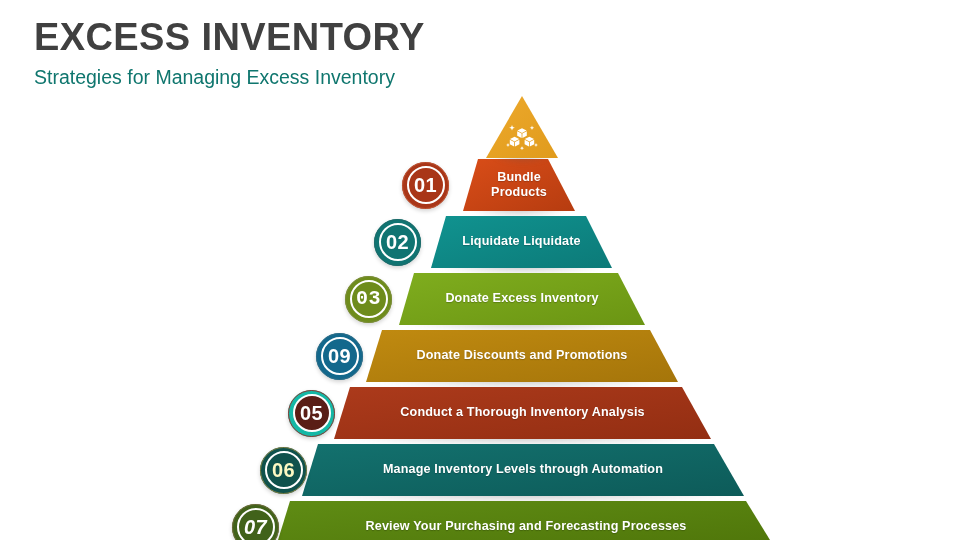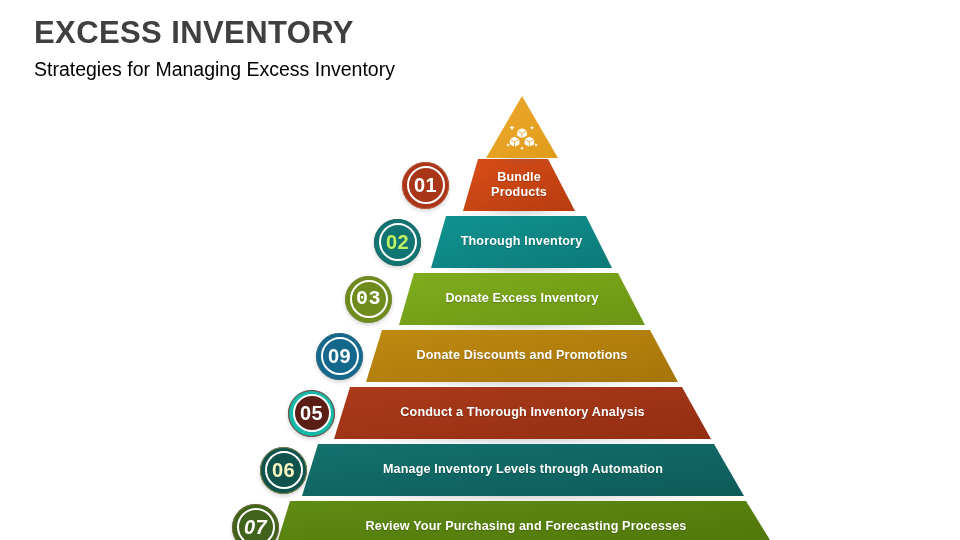--- a/index.html
+++ b/index.html
@@ -25,21 +25,21 @@
   }
 
   
   #header {
     position: absolute;
     left: 34px;
     top: 16px;
     width: 620px;
   }
   #page-title {
-    font-size: 31px;
+    font-size: 38px;
     font-weight: bold;
     color: #404040;
     letter-spacing: 0.4px;
     line-height: 1.12;
     margin: 0;
     white-space: nowrap;
   }
   #page-subtitle {
     font-size: 19.5px;
     font-weight: normal;
@@ -173,21 +173,21 @@
     line-height: 1;
   }
 </style>
 </head>
 <body style="background: rgb(255, 255, 255);">
 
 <div id="slide">
 
   <div id="header">
     <h1 id="page-title" style="color: rgb(64, 64, 64);">EXCESS INVENTORY</h1>
-    <h2 id="page-subtitle" style="color: #000000;">Strategies for Managing Excess Inventory</h2>
+    <h2 id="page-subtitle" style="color: #0f766e;">Strategies for Managing Excess Inventory</h2>
   </div>
 
   <div id="pyramid">
 
     <div id="apex-wrap">
       <div id="apex-shadow"></div>
       <svg width="72" height="62" viewBox="0 0 72 62" style="position:absolute;left:0;top:0;">
         <defs>
           <linearGradient id="apexGrad" x1="0" y1="0" x2="1" y2="1">
             <stop offset="0%" id="apexStopA" stop-color="#EDA92C"></stop>
@@ -242,21 +242,21 @@
           <div class="band">
             <svg width="181" height="52" viewBox="0 0 181 52" style="position: absolute; left: 0px; top: 0px;">
               <defs>
                 <linearGradient id="bandGrad1" x1="0" y1="0" x2="1" y2="1">
                   <stop offset="0%" stop-color="#109390"></stop>
                   <stop offset="100%" stop-color="#0C7A78"></stop>
                 </linearGradient>
               </defs>
               <polygon points="15,0 155,0 181,52 0,52" fill="url(#bandGrad1)"></polygon>
             </svg>
-            <div class="band-label">Thorough Inventory</div>
+            <div class="band-label">Liquidate Liquidate</div>
           </div>
         </div>
         <div class="band-wrap" style="left: 391px; top: 249px; width: 246px; height: 52px;">
           <div class="band-shadow"></div>
           <div class="band">
             <svg width="246" height="52" viewBox="0 0 246 52" style="position: absolute; left: 0px; top: 0px;">
               <defs>
                 <linearGradient id="bandGrad2" x1="0" y1="0" x2="1" y2="1">
                   <stop offset="0%" stop-color="#7FAD1E"></stop>
                   <stop offset="100%" stop-color="#6B9513"></stop>
@@ -331,21 +331,21 @@
     <div id="badges-host">
         <div class="badge" style="left: 394px; top: 137.5px; background: rgb(169, 54, 24);">
           <div class="badge-ring" style="border-color: rgb(190, 85, 53);"></div>
           <div class="badge-core" style="background: rgb(169, 54, 24);">
             <span class="badge-num" style="color: rgb(255, 255, 255);">01</span>
           </div>
         </div>
         <div class="badge" style="left: 366px; top: 194.5px; background: rgb(16, 116, 114);">
           <div class="badge-ring" style="border-color: rgb(31, 107, 106);"></div>
           <div class="badge-core" style="background: rgb(16, 116, 114);">
-            <span class="badge-num" style="color: #bef264;">02</span>
+            <span class="badge-num" style="color: #ffffff;">02</span>
           </div>
         </div>
         <div class="badge" style="left: 337px; top: 251.5px; background: rgb(110, 140, 27);">
           <div class="badge-ring" style="border-color: rgb(124, 140, 59);"></div>
           <div class="badge-core" style="background: rgb(110, 140, 27);">
             <span class="badge-num" style="color: rgb(255, 255, 255); font-family: Liberation Mono, monospace;">03</span>
           </div>
         </div>
         <div class="badge" style="left: 308px; top: 308.5px; background: rgb(19, 104, 140);">
           <div class="badge-ring" style="border-color: rgb(47, 110, 136);"></div>

